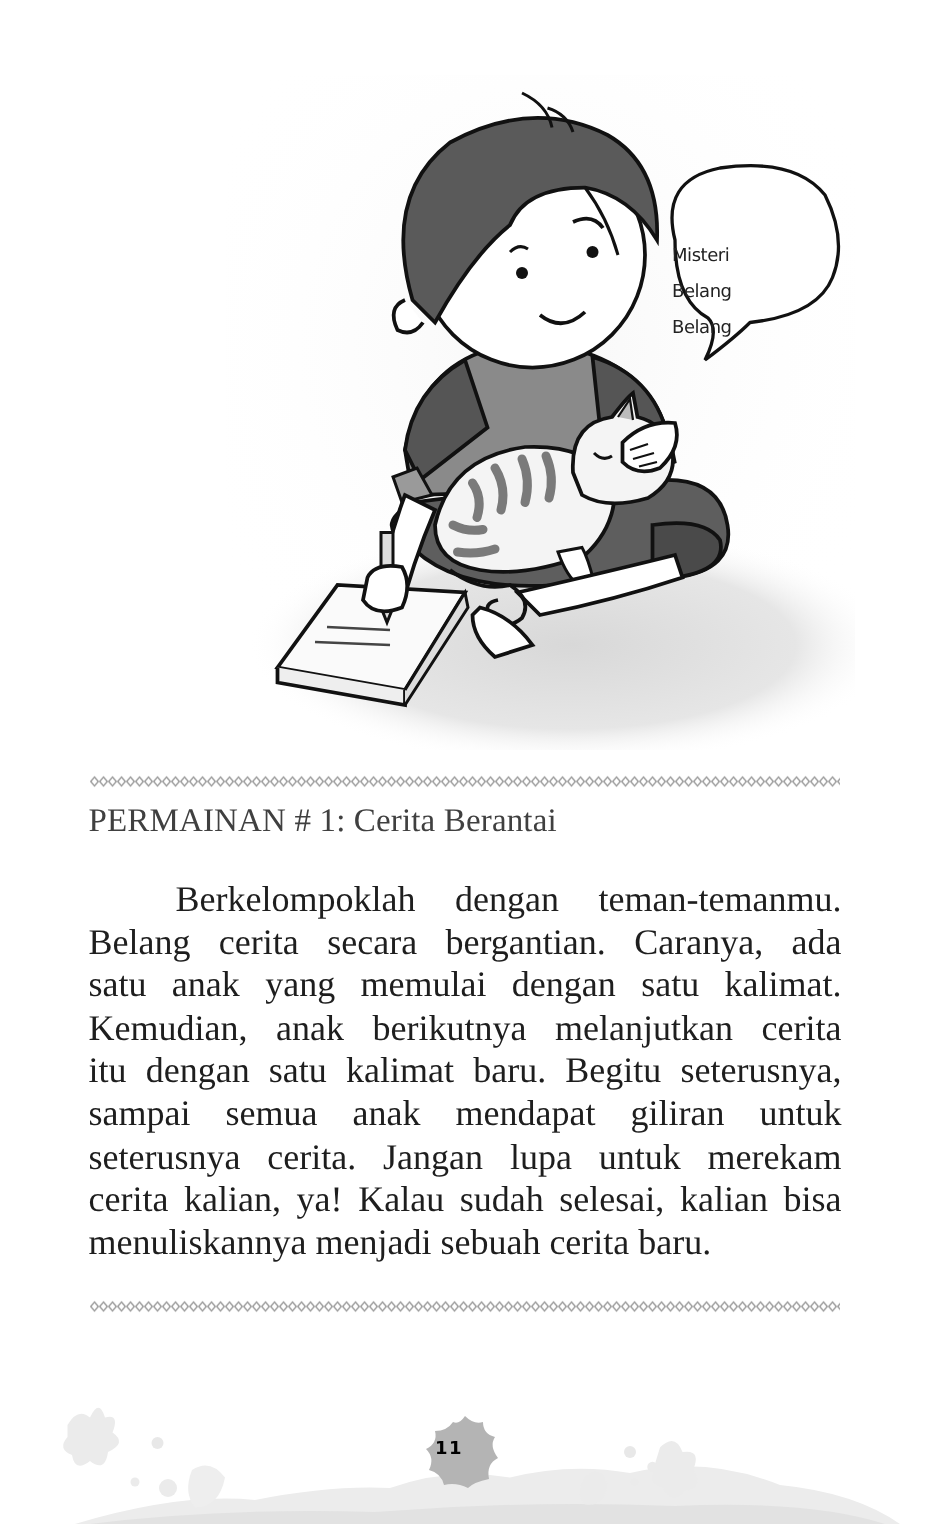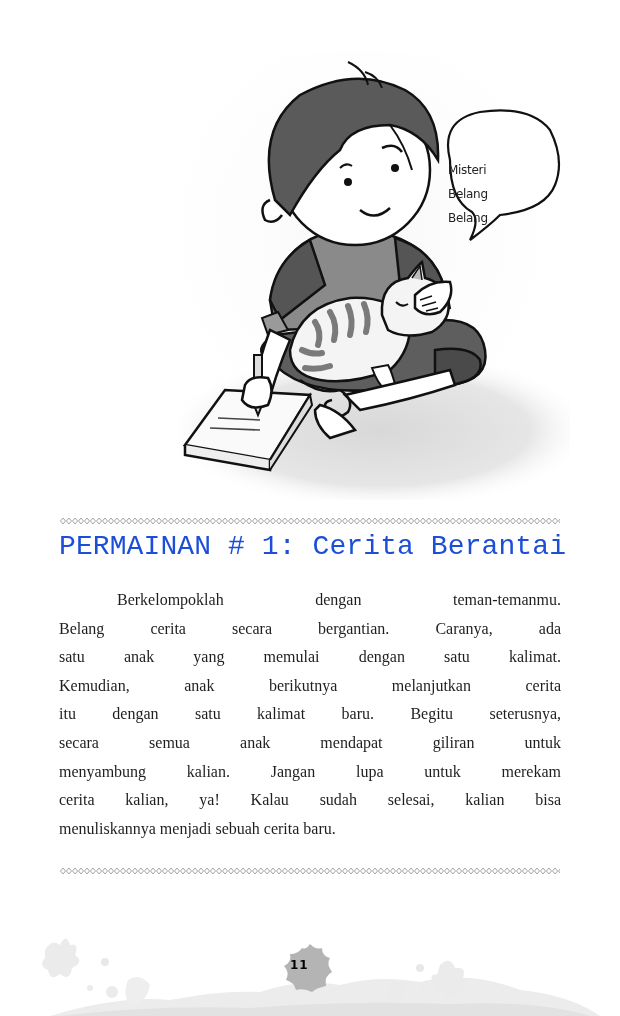--- a/index.html
+++ b/index.html
@@ -43,34 +43,34 @@
       left: 60px;
       width: 500px;
       height: 8px;
     }
     .divider-top { top: 517px; }
     .divider-bottom { top: 867px; }
     .title {
       position: absolute;
       left: 59px;
       top: 532px;
-      font-family: Liberation Mono, monospace;
-      font-size: 28px;
+      font-family: Liberation Serif, serif;
+      font-size: 22px;
       line-height: 30px;
-      color: #1d4ed8;
+      color: #404040;
       white-space: nowrap;
       letter-spacing: 0.1px;
     }
     .body-text {
       position: absolute;
       left: 59px;
       top: 586px;
       width: 502px;
       font-family: "Liberation Serif", "DejaVu Serif", serif;
-      font-size: 16px;
+      font-size: 24px;
       line-height: 28.6px;
       color: #1e1e1e;
     }
     .body-text .line {
       display: block;
       height: 28.6px;
       white-space: nowrap;
       text-align: justify;
       text-align-last: justify;
       overflow: visible;
@@ -210,22 +210,22 @@
 </svg>
 
 <div class="title">PERMAINAN # 1: Cerita Berantai</div>
 
 <div class="body-text">
   <span class="line indent">Berkelompoklah dengan teman-temanmu.</span>
   <span class="line">Belang cerita secara bergantian. Caranya, ada</span>
   <span class="line">satu anak yang memulai dengan satu kalimat.</span>
   <span class="line">Kemudian, anak berikutnya melanjutkan cerita</span>
   <span class="line">itu dengan satu kalimat baru. Begitu seterusnya,</span>
-  <span class="line">secara semua anak mendapat giliran untuk</span>
-  <span class="line">menyambung kalian. Jangan lupa untuk merekam</span>
+  <span class="line">sampai semua anak mendapat giliran untuk</span>
+  <span class="line">seterusnya cerita. Jangan lupa untuk merekam</span>
   <span class="line">cerita kalian, ya! Kalau sudah selesai, kalian bisa</span>
   <span class="line last">menuliskannya menjadi sebuah cerita baru.</span>
 </div>
 
 <svg class="divider divider-bottom" viewBox="0 0 500 8" preserveAspectRatio="none" xmlns="http://www.w3.org/2000/svg">
   <defs>
     <pattern id="diamonds2" x="0" y="0" width="6" height="8" patternUnits="userSpaceOnUse">
       <path d="M3 1 L5.5 4 L3 7 L0.5 4 Z" fill="none" stroke="#9a9a9a" stroke-width="0.9"></path>
     </pattern>
   </defs>

